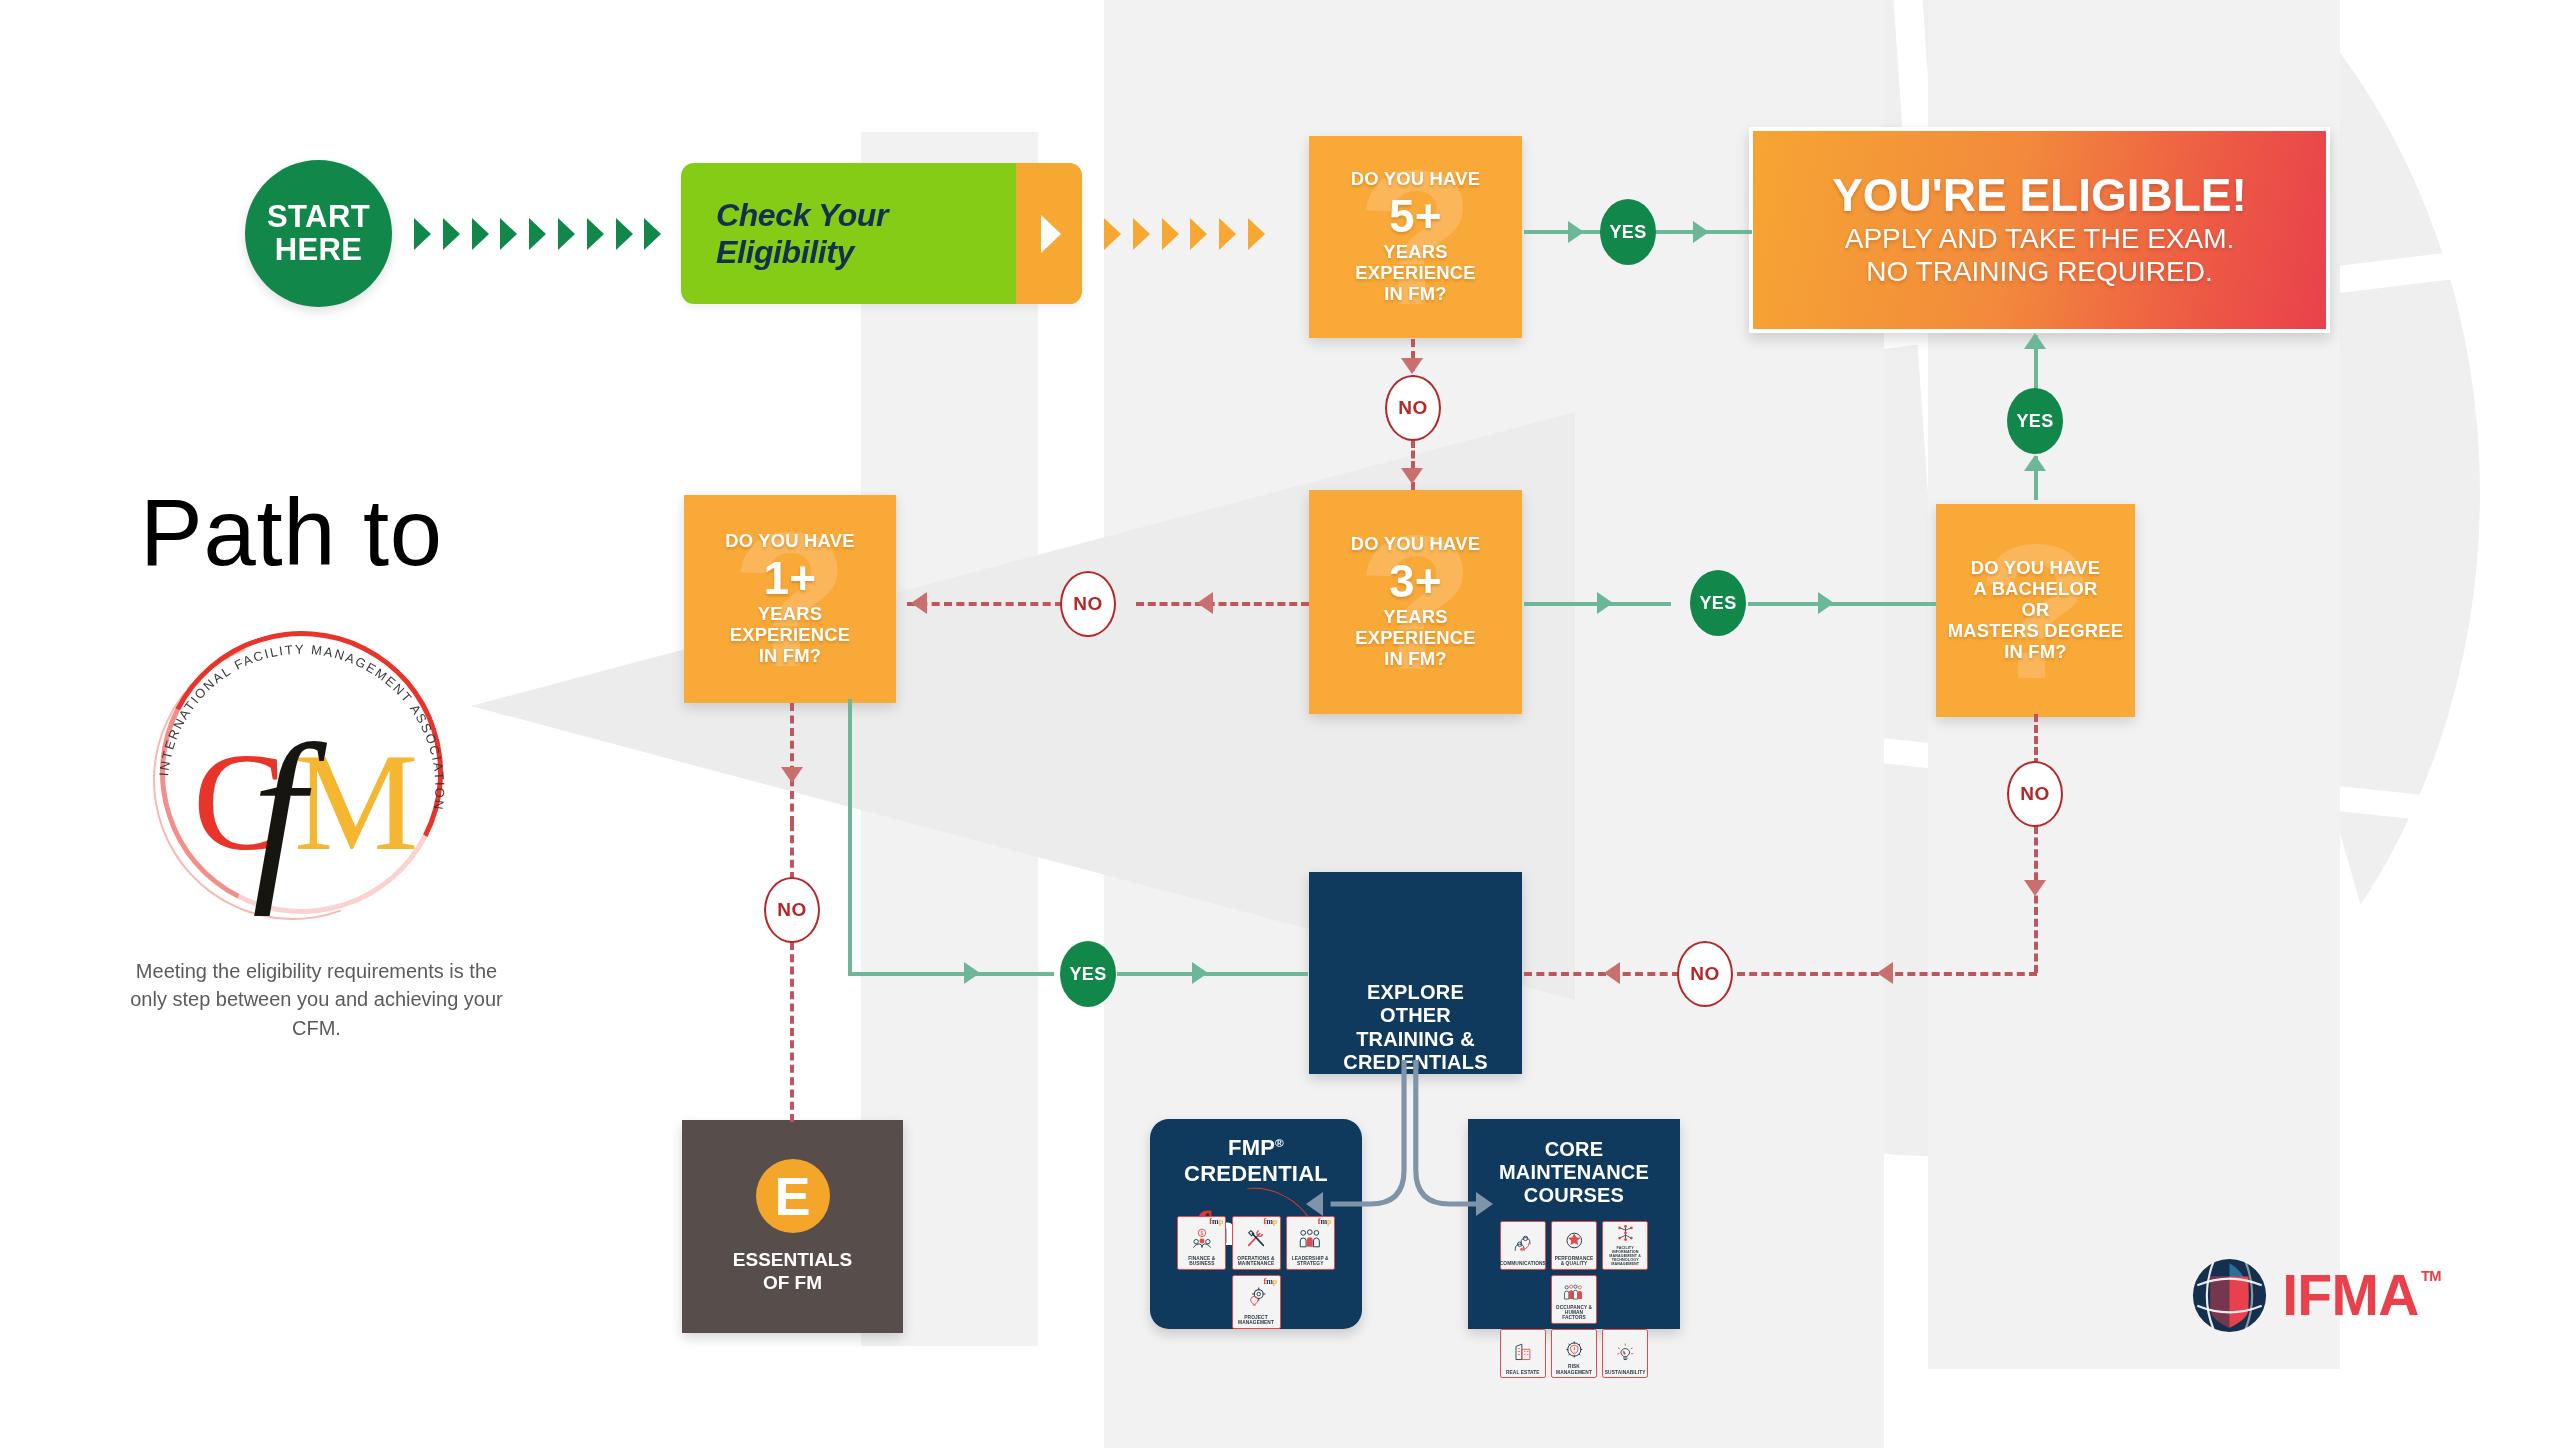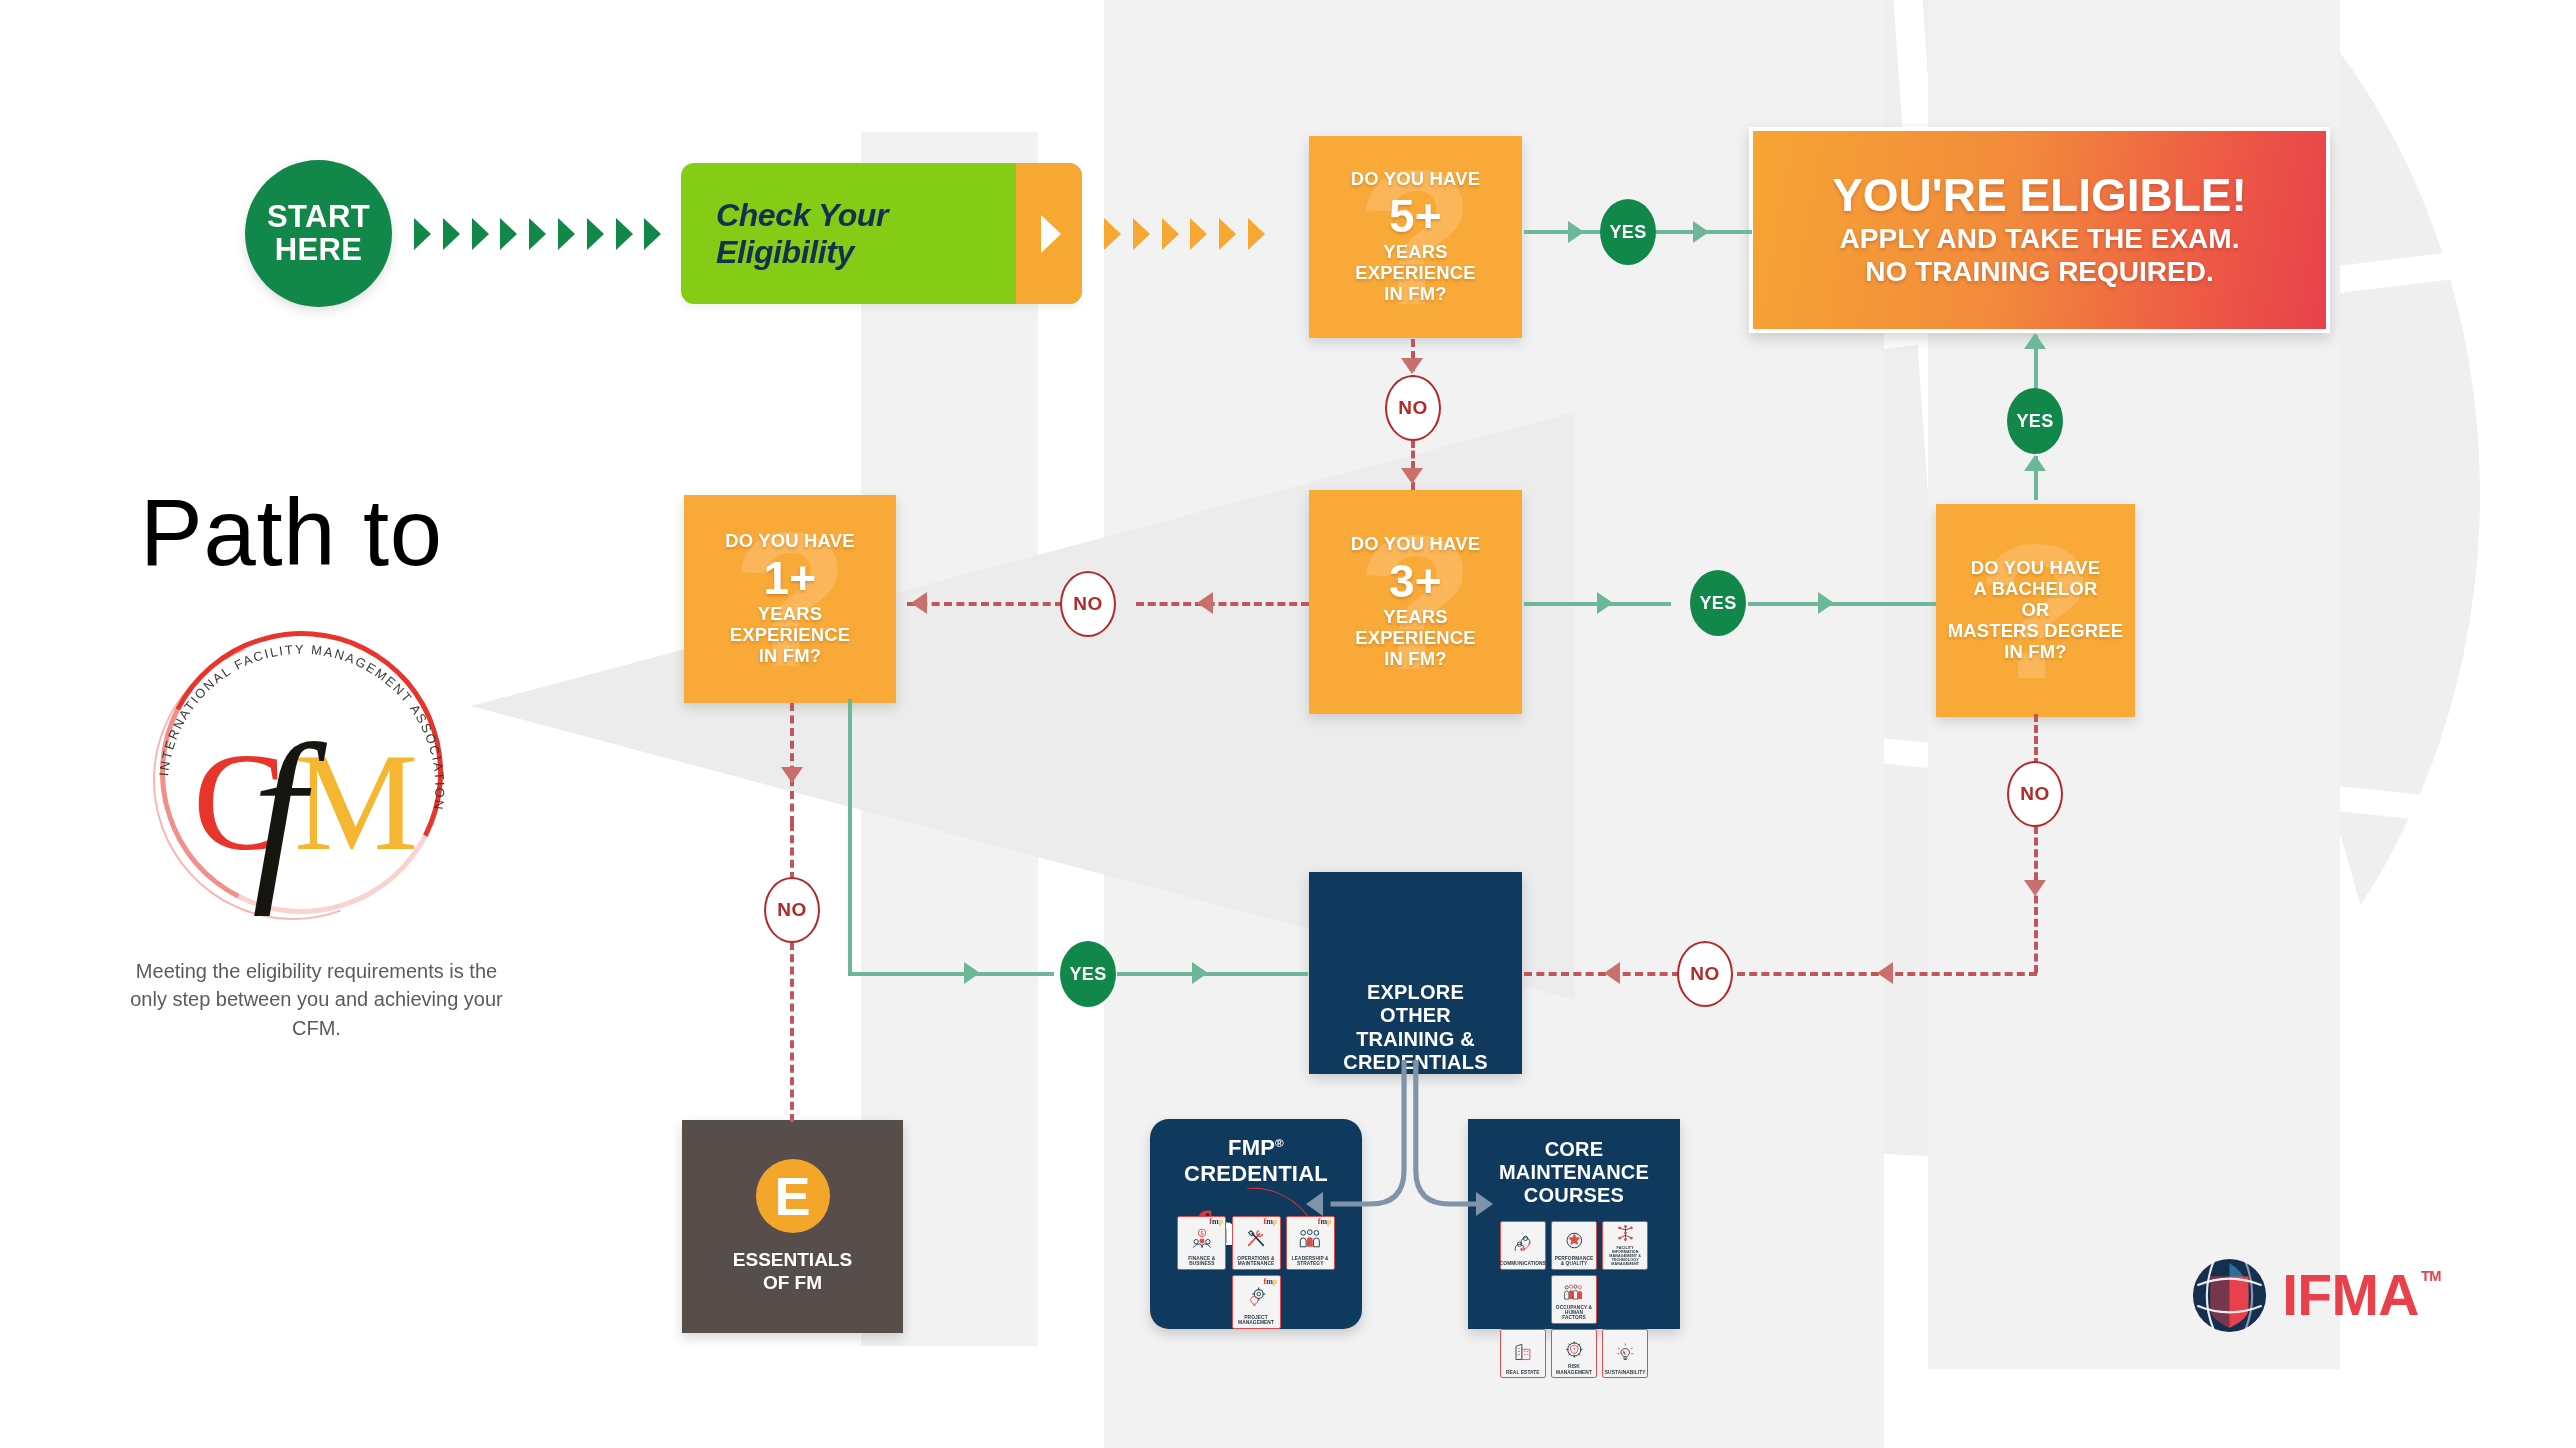--- a/index.html
+++ b/index.html
@@ -143,21 +143,21 @@
   .banner {
     position: absolute; left: 1749px; top: 127px; width: 581px; height: 206px;
     background: linear-gradient(100deg, #f6a533 0%, #f28a3c 45%, #ed5a44 78%, #e8414c 100%);
     border: 4.4px solid #ffffff;
     box-shadow: 0 5.9px 13.2px rgba(0,0,0,0.16);
     display: flex; flex-direction: column; align-items: center; justify-content: center;
     color: #ffffff; text-align: center;
     text-shadow: 0 2.2px 3.7px rgba(130,40,20,0.3);
   }
   .banner .b1 { font-size: 46px; font-weight: bold; letter-spacing: 0px; line-height: 1.06; }
-  .banner .b2 { font-size: 28px; font-weight: bold; line-height: 1.17; margin-top: 2.9px; }
+  .banner .b2 { font-size: 28px; font-weight: normal; line-height: 1.17; margin-top: 2.9px; }
 
   
   .navy {
     position: absolute; background: #103a5d;
     box-shadow: 0 5.2px 11.8px rgba(0,0,0,0.16);
     display: flex; flex-direction: column; align-items: center;
     color: #ffffff;
   }
   .navy .ntitle {
     text-align: center; font-weight: bold; line-height: 1.16;

